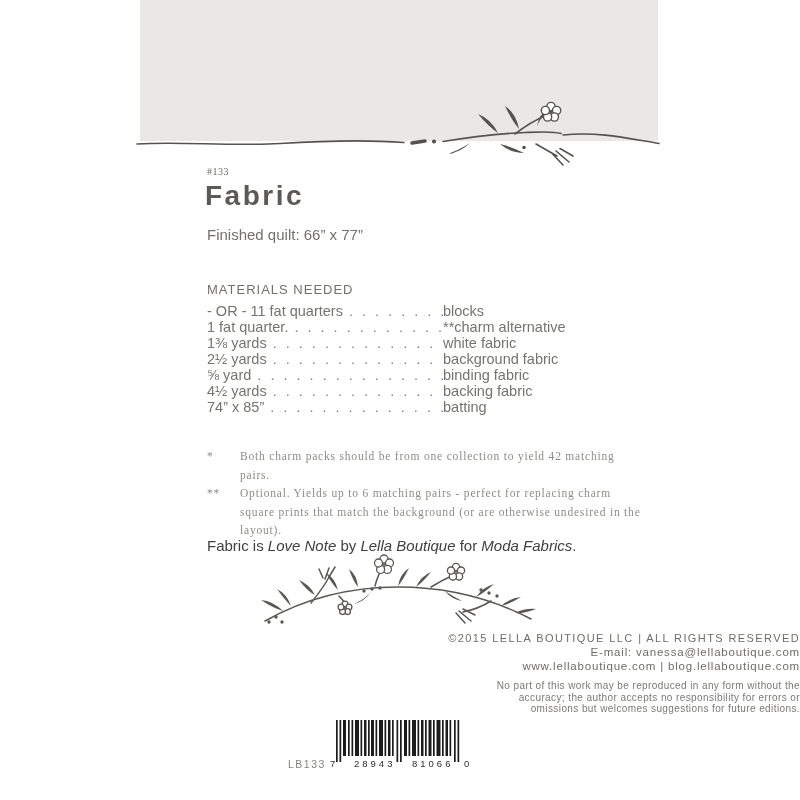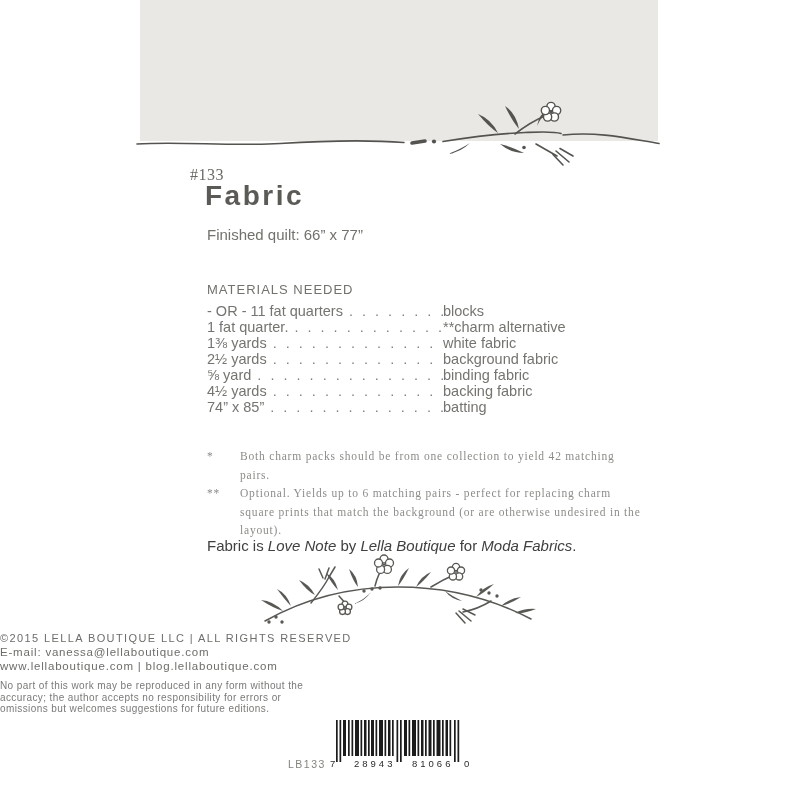--- a/index.html
+++ b/index.html
@@ -7,22 +7,22 @@
     width:800px;height:800px;position:relative;overflow:hidden;
     background:#ffffff;
     font-family:"Liberation Sans","DejaVu Sans",sans-serif;
     color:#75736e;
   }
   .abs{position:absolute;}
   
   .gray-panel{left:140px;top:0;width:518px;height:141px;background:#e9e8e5;}
   .top-art{left:0;top:0;width:800px;height:175px;pointer-events:none;}
   
-  .pattern-number{left:190px;top:166px;font-family:"Liberation Serif","DejaVu Serif",serif;
-    font-size:16px;letter-spacing:.5px;color:#6d6b67;}
+  .pattern-number{left:207px;top:166px;font-family:"Liberation Serif","DejaVu Serif",serif;
+    font-size:10px;letter-spacing:.5px;color:#6d6b67;}
   .page-title{left:205px;top:180px;font-size:28px;font-weight:700;letter-spacing:2.5px;color:#5c5a56;}
   .finished{left:207px;top:226px;font-size:15px;line-height:18px;color:#73716c;}
   
   .materials-heading{left:207px;top:282px;font-size:13px;letter-spacing:1px;color:#73716c;}
   .materials-list{left:207px;top:303px;width:440px;font-size:14.5px;color:#76746f;}
   .mat-row{display:flex;height:16px;line-height:16px;white-space:nowrap;}
   .mat-left{width:236px;display:flex;overflow:hidden;}
   .mat-label{flex:none;}
   .mat-leader{flex:1 1 auto;overflow:hidden;white-space:nowrap;letter-spacing:2.5px;
     padding-left:6px;padding-right:4px;color:#81807b;}
@@ -33,21 +33,21 @@
     font-size:11.5px;letter-spacing:.8px;line-height:18.5px;color:#8d8c88;}
   .fn-row{display:flex;}
   .fn-marker{width:33px;flex:none;padding-left:3px;}
   .fn-text{flex:1;}
   
   .fabric-line{left:207px;top:524px;font-size:15px;color:#404040;margin-top:13px;}
   .fabric-line .it{font-style:italic;}
   
   .garland{left:253px;top:551px;width:290px;height:85px;pointer-events:none;}
   
-  .center{left:0;width:800px;text-align:left;}
+  .center{left:0;width:800px;text-align:right;}
   .copyright{top:632px;font-size:11px;letter-spacing:1.4px;color:#6f6d69;}
   .email{top:646px;font-size:11.5px;letter-spacing:.8px;color:#6f6d69;}
   .websites{top:660px;font-size:11.5px;letter-spacing:.8px;color:#6f6d69;}
   .legal{top:680px;font-size:10px;letter-spacing:.4px;line-height:11.5px;color:#7b7976;}
   
   .sku{left:288px;top:738px;font-size:10.5px;letter-spacing:1.5px;color:#85837f;margin-top:20px;}
   .barcode{left:330px;top:718px;width:140px;height:56px;}
   .barcode text{font-family:"Liberation Sans","DejaVu Sans",sans-serif;font-size:9.5px;fill:#2b2b2b;}
 </style>
 </head>

